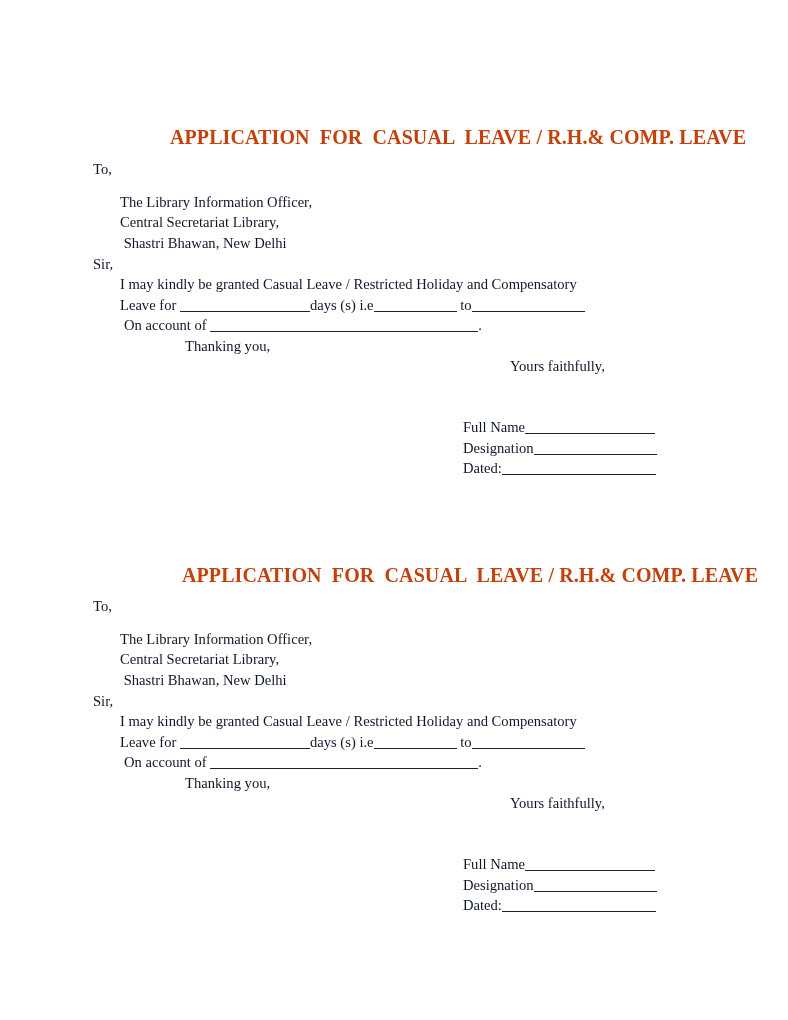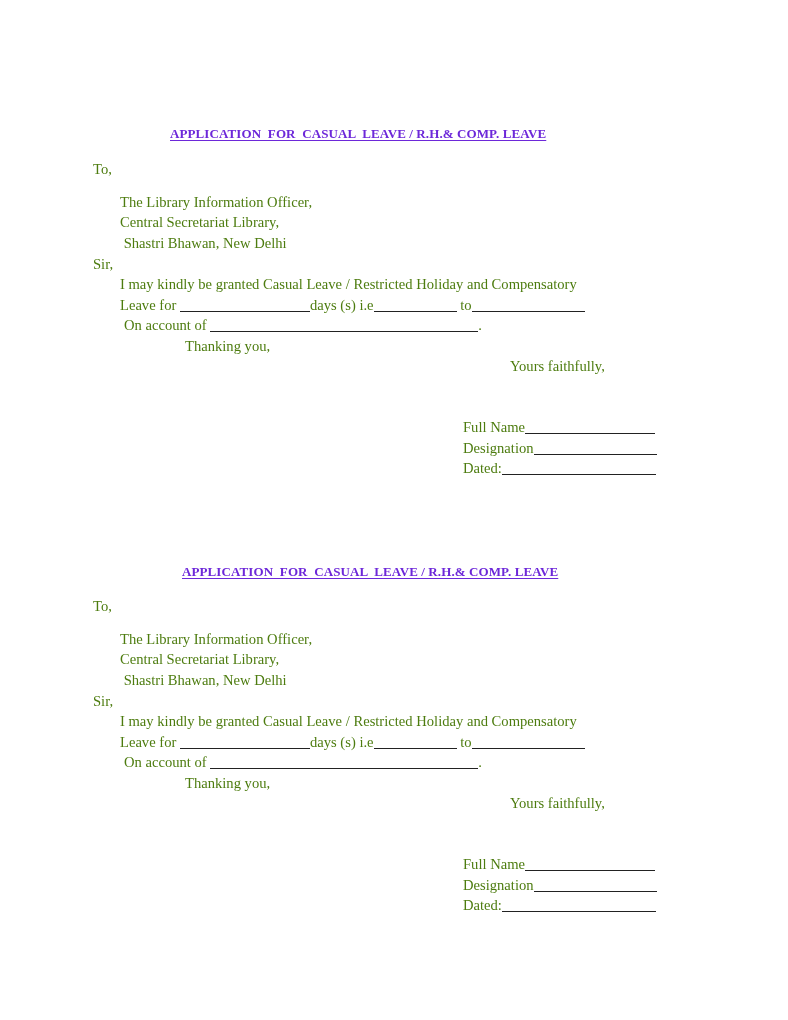--- a/index.html
+++ b/index.html
@@ -19,31 +19,30 @@
       position: absolute;
       left: 0;
       width: 788px;
       height: 420px;
     }
     .t {
       position: absolute;
       font-size: 14.6px;
       line-height: 18px;
       white-space: pre;
-      color: #4d7c0f;
+      color: #0f172a;
     }
     .title {
       position: absolute;
-      font-size: 13px;
+      font-size: 20px;
       font-weight: bold;
-      text-decoration: underline;
       text-underline-offset: 2px;
       white-space: pre;
       letter-spacing: 0.1px;
-      color: #6d28d9;
+      color: #c2410c;
     }
     .blank {
       display: inline-block;
       border-bottom: 1px solid #222;
       height: 13px;
       vertical-align: baseline;
       margin-bottom: -2px;
     }
   </style>
 </head>

